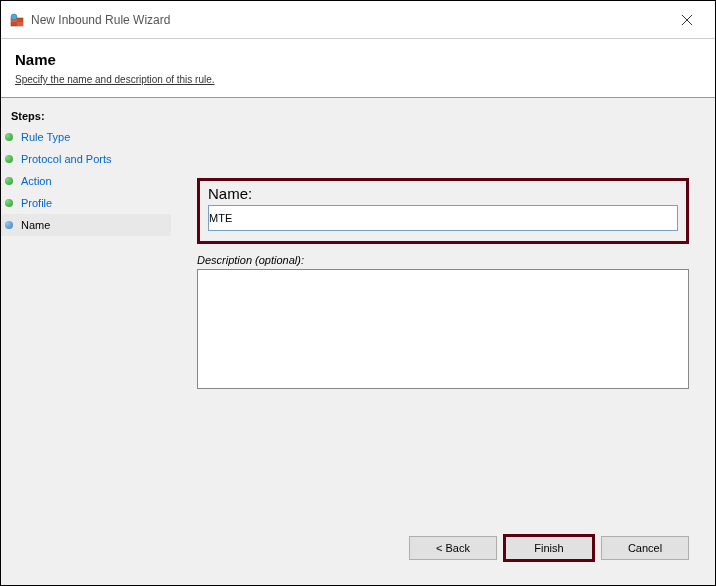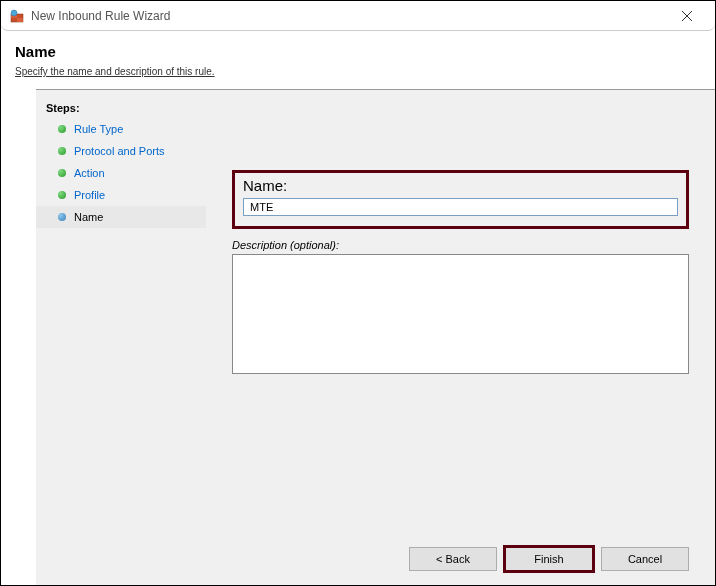--- a/index.html
+++ b/index.html
@@ -16,27 +16,26 @@
     }
     .window {
       width: 100%;
       height: 100%;
       border: 1px solid #000;
       display: flex;
       flex-direction: column;
       background: #fff;
     }
     .titlebar {
-      height: 30px;
+      height: 38px;
       display: flex;
       align-items: center;
       padding: 0 8px;
       border-bottom: 1px solid #ccc;
       background: #fff;
-      border-radius: 7px;
     }
     .titlebar-icon {
       width: 16px;
       height: 16px;
       margin-right: 6px;
     }
     .titlebar-text {
       flex: 1;
       font-size: 12px;
       color: #555;
@@ -64,37 +63,36 @@
     .header-subtitle {
       font-size: 10px;
       color: #333;
       text-decoration: underline;
     }
     .body {
       flex: 1;
       display: flex;
       background: #f0f0f0;
       border-top: 1px solid #999;
-      margin-left: 35px;
     }
     .sidebar {
       width: 170px;
       background: #f0f0f0;
       padding: 8px 0;
     }
     .steps-label {
       font-size: 11px;
       font-weight: bold;
       padding: 4px 10px;
       color: #000;
     }
     .step-item {
       display: flex;
       align-items: center;
-      padding: 5px 22px;
+      padding: 5px 4px;
       font-size: 11px;
       cursor: pointer;
     }
     .step-item.completed .step-text {
       color: #0066cc;
     }
     .step-item.current {
       background: #e8e8e8;
     }
     .step-item.current .step-text {
@@ -125,24 +123,24 @@
     }
     .field-label {
       font-size: 15px;
       color: #000;
       margin-bottom: 3px;
     }
     .text-input {
       width: 100%;
       border: 1px solid #7a9fc4;
       font-size: 11px;
-      padding: 2px 6px;
+      padding: 2px 0;
       background: #fff;
       outline: none;
-      height: 18px;
+      height: 26px;
     }
     .desc-label {
       font-size: 11px;
       color: #000;
       margin-top: 10px;
       margin-bottom: 3px;
       font-style: italic;
     }
     .desc-textarea {
       width: 100%;
@@ -150,21 +148,21 @@
       border: 1px solid #888;
       background: #fff;
       font-size: 11px;
       padding: 4px;
       resize: none;
       outline: none;
       font-family: inherit;
     }
     .button-row {
       position: absolute;
-      bottom: 14px;
+      bottom: 25px;
       right: 26px;
       display: flex;
       gap: 8px;
     }
     .btn {
       width: 88px;
       height: 24px;
       font-size: 11px;
       background: #e1e1e1;
       border: 1px solid #adadad;

